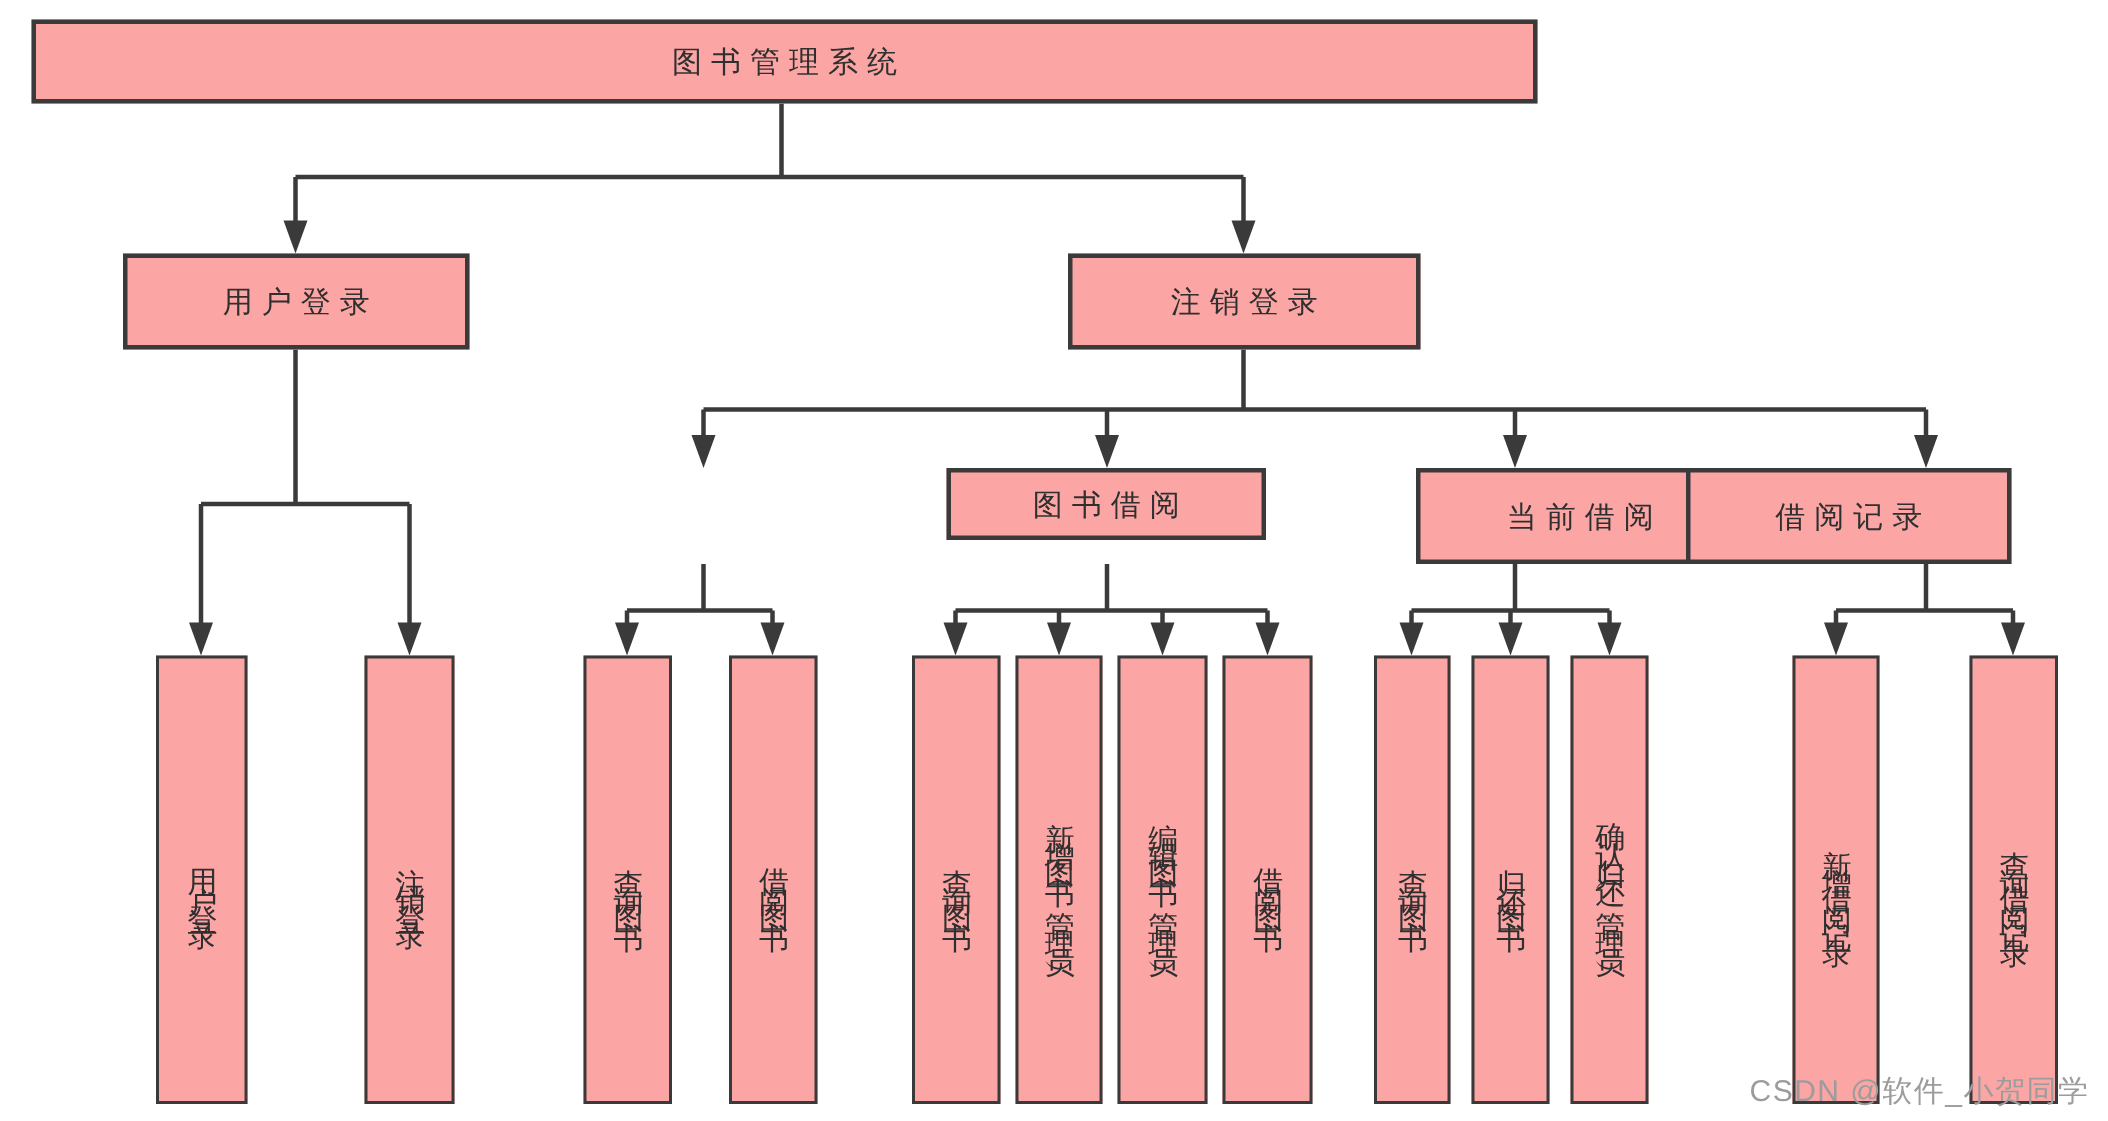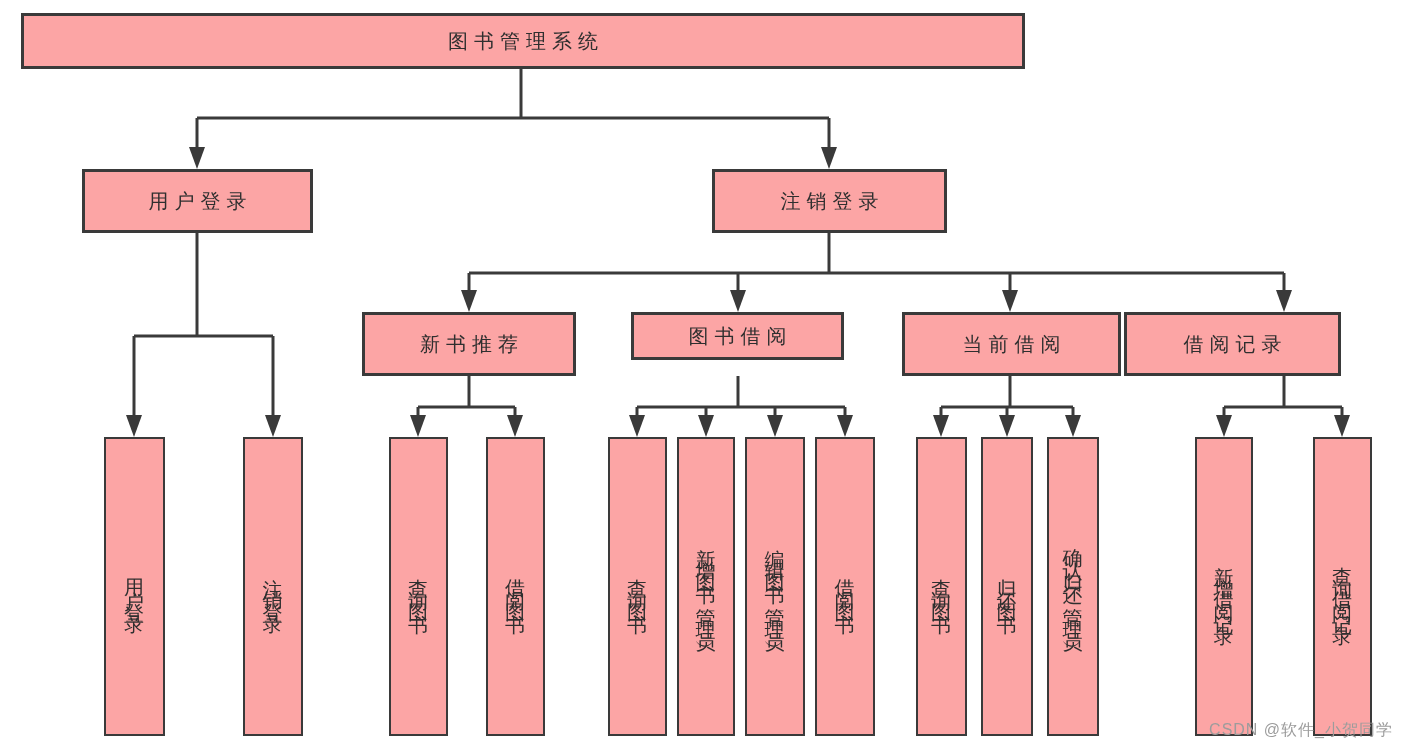--- a/index.html
+++ b/index.html
@@ -30,21 +30,21 @@
     white-space:nowrap;color:var(--text);
   }
   .leaf{border-width:2px;}
   .vlbl{
     writing-mode:vertical-rl;text-orientation:mixed;
     font-size:20px;line-height:1;letter-spacing:12px;
     color:var(--text);white-space:nowrap;
   }
   .watermark{
     position:absolute;right:12px;bottom:6px;
-    font-size:16px;letter-spacing:1px;color:var(--wm);
+    font-size:20px;letter-spacing:1px;color:var(--wm);
     white-space:nowrap;
   }
 </style>
 </head>
 <body>
 
 <div class="canvas">
 
   <svg class="connectors" viewBox="0 0 1405 747" xmlns="http://www.w3.org/2000/svg">
 
@@ -126,27 +126,24 @@
     <span class="hlbl">图书管理系统</span>
   </div>
 
   <div class="node" style="left:82px;top:169px;width:231px;height:64px">
     <span class="hlbl">用户登录</span>
   </div>
   <div class="node" style="left:712px;top:169px;width:235px;height:64px">
     <span class="hlbl">注销登录</span>
   </div>
 
-  <div class="node" style="left:362px;top:312px;width:214px;height:64px">
-    <span class="hlbl">新书推荐</span>
-  </div>
   <div class="node" style="left:631px;top:312px;width:213px;height:48px">
     <span class="hlbl">图书借阅</span>
   </div>
-  <div class="node" style="left:902px;top:312px;width:219px;height:64px">
+  <div class="node" style="left:944px;top:312px;width:219px;height:64px">
     <span class="hlbl">当前借阅</span>
   </div>
   <div class="node" style="left:1124px;top:312px;width:217px;height:64px">
     <span class="hlbl">借阅记录</span>
   </div>
 
   <div class="node leaf" style="left:104px;top:437px;width:61px;height:299px">
     <span class="vlbl">用户登录</span>
   </div>
   <div class="node leaf" style="left:243px;top:437px;width:60px;height:299px">

